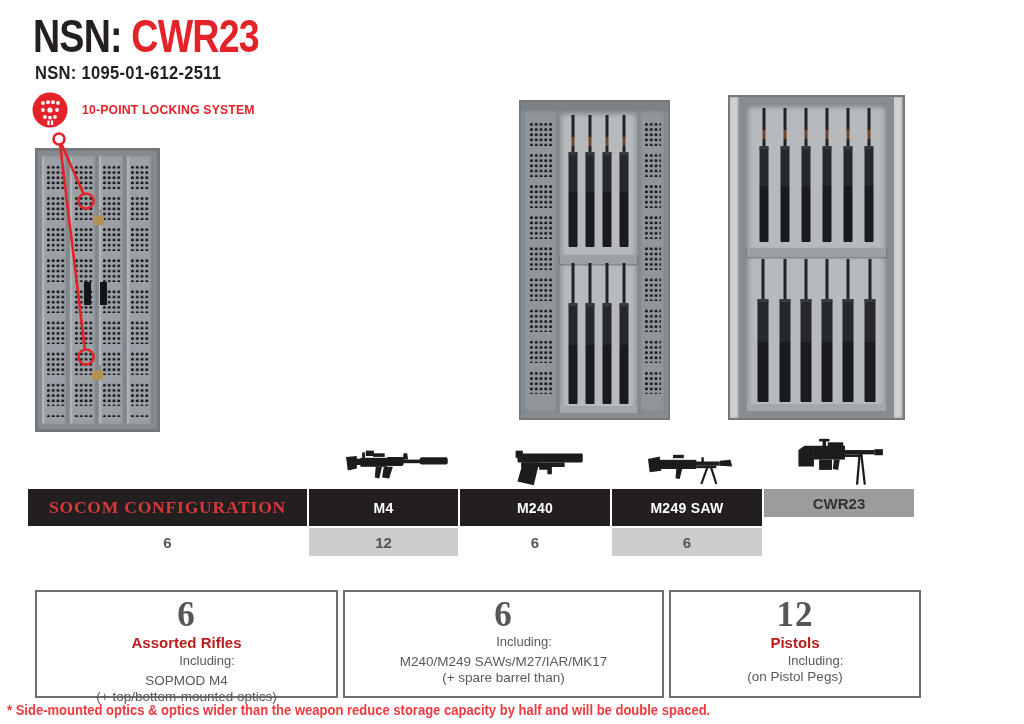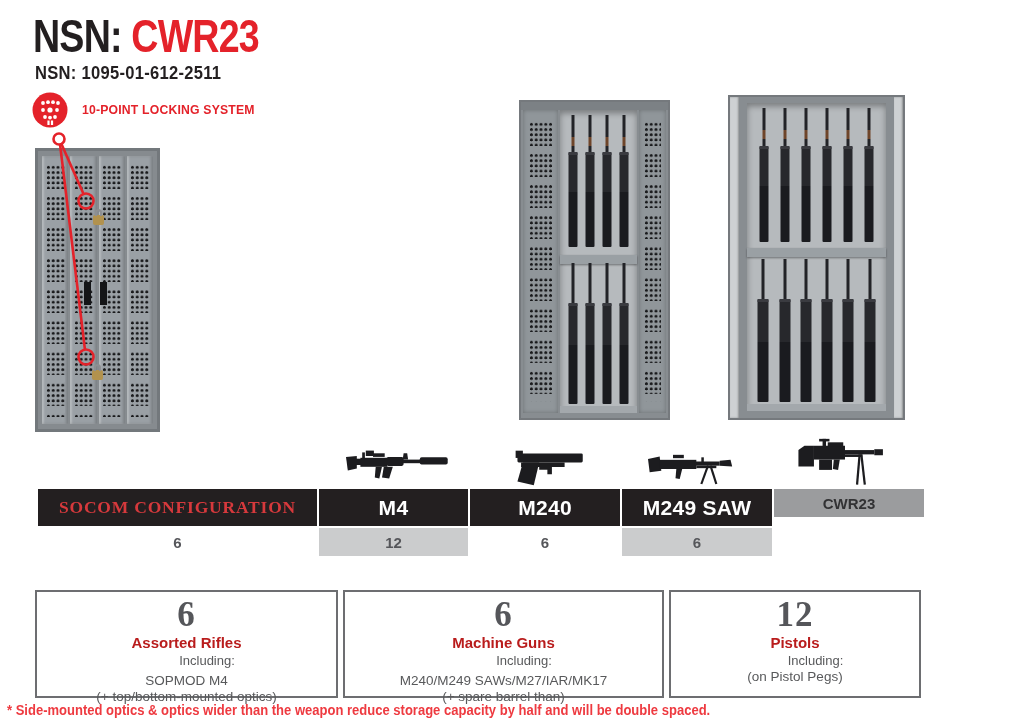--- a/index.html
+++ b/index.html
@@ -65,24 +65,24 @@
   .cab-right .row-bot .rifle::after{width:11px;}
 
   
   #callouts{position:absolute;left:0;top:0;width:1024px;height:724px;pointer-events:none;}
 
   
   .wpn{position:absolute;}
   .wpn svg{display:block;}
 
   
-  .cfg-table{position:absolute;left:38px;top:489px;width:793px;display:grid;
+  .cfg-table{position:absolute;left:28px;top:489px;width:793px;display:grid;
              grid-template-columns:279px 149px 150px 150px 150px;column-gap:2px;row-gap:2px;}
   .hcell{height:37px;background:#231f20;color:#ffffff;display:flex;align-items:center;justify-content:center;
-         font-size:21px;font-weight:bold;letter-spacing:.3px;}
+         font-size:14px;font-weight:bold;letter-spacing:.3px;}
   .hcell.socom{font-family:"Liberation Serif", serif;color:#d6393c;font-size:17.5px;letter-spacing:.8px;
                font-weight:bold;}
   .vcell{height:28px;display:flex;align-items:center;justify-content:center;
          font-size:15px;font-weight:bold;color:#55565a;}
   .vcell.rowlabel{background:#9b9c9e;color:#323234;}
   .bg-white{background:#ffffff;} .bg-gray{background:#cbcccd;}
 
   
   .cap-box{position:absolute;top:590px;height:108px;border:2px solid #6d6e71;background:#ffffff;
            box-sizing:border-box;text-align:center;color:#58595b;}
@@ -272,21 +272,20 @@
 
   <div class="cap-box box-1">
     <div class="num">6</div>
     <div class="cat">Assorted Rifles</div>
     <div class="inc">Including:</div>
     <div class="items">SOPMOD M4</div>
     <div class="note">(+ top/bottom-mounted optics)</div>
   </div>
   <div class="cap-box box-2">
     <div class="num">6</div>
-    <div class="cat">Machine Guns</div>
     <div class="inc">Including:</div>
     <div class="items">M240/M249 SAWs/M27/IAR/MK17</div>
     <div class="note">(+ spare barrel than)</div>
   </div>
   <div class="cap-box box-3">
     <div class="num">12</div>
     <div class="cat">Pistols</div>
     <div class="inc">Including:</div>
     <div class="note">(on Pistol Pegs)</div>
   </div>

